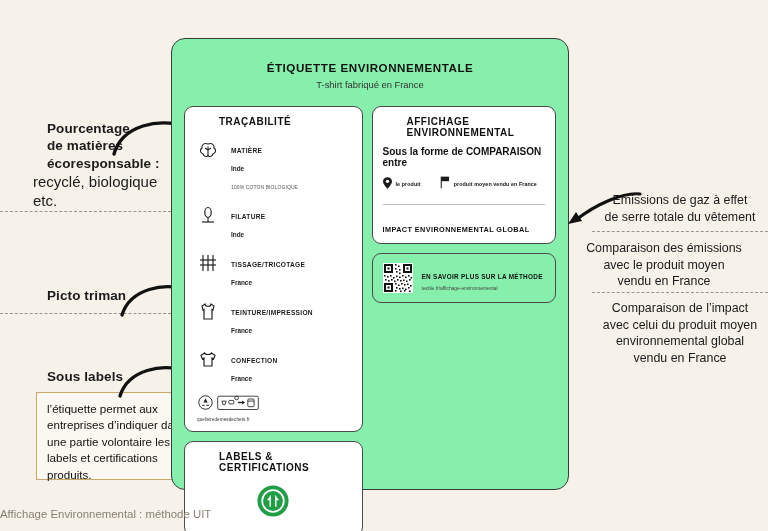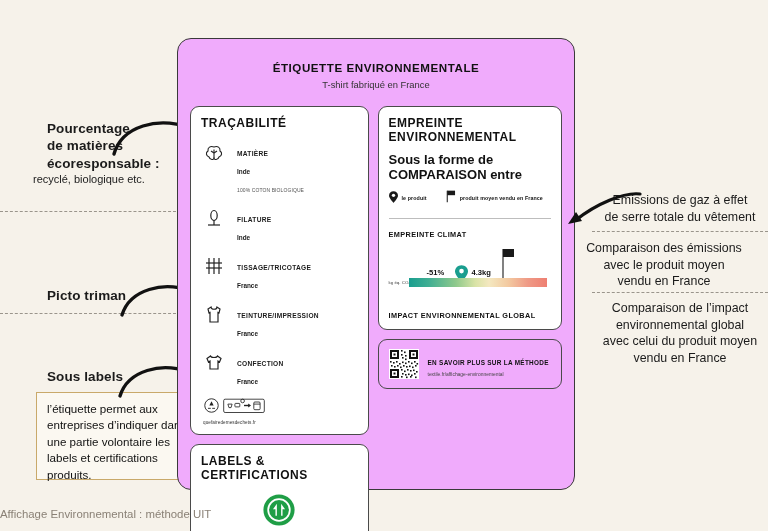--- a/index.html
+++ b/index.html
@@ -18,21 +18,21 @@
     height: 0;
   }
 
   
   .left-anno {
     position: absolute;
     color: #1b1b1b;
     line-height: 1.28;
   }
   .anno-strong { font-size: 13.5px; font-weight: 600; letter-spacing: .1px; padding-left: 14px; }
-  .anno-small  { font-size: 11px; font-weight: 400; }
+  .anno-small  { font-size: 15px; font-weight: 400; }
 
   
   .right-anno {
     position: absolute;
     color: #1b1b1b;
     font-size: 12.4px;
     line-height: 1.34;
     text-align: center;
   }
 
@@ -44,22 +44,22 @@
     border: 1px solid #c9a96a;
     padding: 8px 10px;
     font-size: 11.6px;
     line-height: 1.42;
     color: #111;
   }
 
   
   .card {
     position: absolute;
-    left: 177px; top: 38px; width: 398px; height: 452px;
-    background: #f0abfc;
+    left: 171px; top: 38px; width: 398px; height: 452px;
+    background: #86efac;
     border: 1.4px solid #3a3a3a;
     border-radius: 14px;
     padding: 12px 12px 0 12px;
   }
   .card-title {
     text-align: center;
     font-size: 11.6px;
     font-weight: 700;
     letter-spacing: .55px;
     color: #111;
@@ -77,24 +77,25 @@
   .col-left { width: 180px; }
   .col-right { width: 186px; }
 
   .panel {
     border: 1px solid #4a4a4a;
     border-radius: 9px;
     background: #fff;
     padding: 9px 10px;
   }
   .panel-title {
-    font-size: 12px;
+    font-size: 10px;
     font-weight: 700;
     letter-spacing: .5px;
     color: #111;
+    margin-left: 24px;
   }
 
   
   .trace-list { margin-top: 9px; }
   .trace-row {
     display: flex;
     align-items: flex-start;
     gap: 10px;
     margin-bottom: 9px;
   }
@@ -121,21 +122,21 @@
 
   .verify-note {
     font-size: 4.6px;
     color: #4a4a4a;
     margin-top: 8px;
     padding-left: 2px;
     letter-spacing: .1px;
   }
 
   
-  .aff-sub { font-size: 13px; font-weight: 700; color: #111; margin-top: 8px; }
+  .aff-sub { font-size: 10px; font-weight: 700; color: #111; margin-top: 8px; }
   .legend { display: flex; align-items: center; margin-top: 7px; }
   .legend-item { display: flex; align-items: center; gap: 4px; }
   .legend-item.second { margin-left: 18px; }
   .legend-label { font-size: 5.3px; font-weight: 700; color: #111; letter-spacing: .1px; }
   .hr-thin { border: 0; border-top: 1px solid #bdbdbd; margin: 11px 0 0 0; }
 
   .metric { margin-top: 11px; }
   .metric-title { font-size: 7.3px; font-weight: 700; letter-spacing: .4px; color: #111; }
 
   .gauge-area { position: relative; height: 50px; margin-top: 2px; }
@@ -365,21 +366,21 @@
             <path d="M24 14 A10 10 0 0 1 24 14" fill="none"></path>
           </svg>
         </div>
       </div>
 
       <div class="verify-note">Affichage vérifié par La belle empreinte en juin 2022</div>
     </div>
 
     <div class="col-right">
       <div class="panel">
-        <div class="panel-title">EMPREINTE ENVIRONNEMENTAL</div>
+        <div class="panel-title">AFFICHAGE ENVIRONNEMENTAL</div>
         <div class="aff-sub">Sous la forme de COMPARAISON entre</div>
 
         <div class="legend">
           <span class="legend-item">
             <span>
               <svg width="9" height="12" viewBox="0 0 14 18">
                   <path d="M7 0 C3 0 0 3 0 6.6 C0 11 7 18 7 18 C7 18 14 11 14 6.6 C14 3 11 0 7 0 Z" fill="#1a1a1a"></path>
                   <circle cx="7" cy="6.4" r="2.6" fill="#fff"></circle>
                 </svg>
             </span>
@@ -391,41 +392,20 @@
                   <path d="M3 1 L15 1 L15 8 L3 8 Z" fill="#1a1a1a"></path>
                   <path d="M3 1 L3 19" stroke="#1a1a1a" stroke-width="1.6"></path>
                 </svg>
             </span>
             <span class="legend-label">produit moyen vendu en France</span>
           </span>
         </div>
 
         <hr class="hr-thin">
 
-        <div class="metric">
-          <div class="metric-title">EMPREINTE CLIMAT</div>
-          <div class="gauge-area">
-            <span class="gauge-unit">kg éq. CO₂</span>
-            <span class="flag" style="left:110px;">
-              <svg width="16" height="34" viewBox="0 0 16 34">
-                  <path d="M4 1 L15 1 L15 9 L4 9 Z" fill="#1a1a1a"></path>
-                  <path d="M4 1 L4 33" stroke="#1a1a1a" stroke-width="1.1"></path>
-                </svg>
-            </span>
-            <span class="pct" style="left:38px;">-51%</span>
-            <span class="pin" style="left:66px;">
-              <svg width="13" height="17" viewBox="0 0 14 18">
-                  <path d="M7 0 C3 0 0 3 0 6.6 C0 11 7 18 7 18 C7 18 14 11 14 6.6 C14 3 11 0 7 0 Z" fill="#1a9e8f"></path>
-                  <circle cx="7" cy="6.4" r="2.5" fill="#fff"></circle>
-                </svg>
-            </span>
-            <span class="kgval" style="left:83px;">4.3kg</span>
-            <span class="gauge-bar"></span>
-          </div>
-        </div>
 
         <div class="metric" style="margin-top:20px;">
           <div class="metric-title">IMPACT ENVIRONNEMENTAL GLOBAL</div>
         </div>
       </div>
 
       <div class="qr-panel">
         <span class="qr-code">
           <svg width="30" height="30" viewBox="0 0 30 30">
             <rect width="30" height="30" fill="#fff"></rect>
@@ -506,18 +486,18 @@
 <div class="right-anno" style="left:580px; top:240px; width:168px;">
   <div>Comparaison des émissions</div>
   <div>avec le produit moyen</div>
   <div>vendu en France</div>
 </div>
 
 <div class="dash-sep" style="left:592px; top:292px; width:176px;"></div>
 
 <div class="right-anno" style="left:596px; top:300px; width:168px;">
   <div>Comparaison de l’impact</div>
+  <div>avec celui du produit moyen</div>
   <div>environnemental global</div>
-  <div>avec celui du produit moyen</div>
   <div>vendu en France</div>
 </div>
 
 <div class="caption">Affichage Environnemental : méthode UIT</div>
 
 </body></html>

